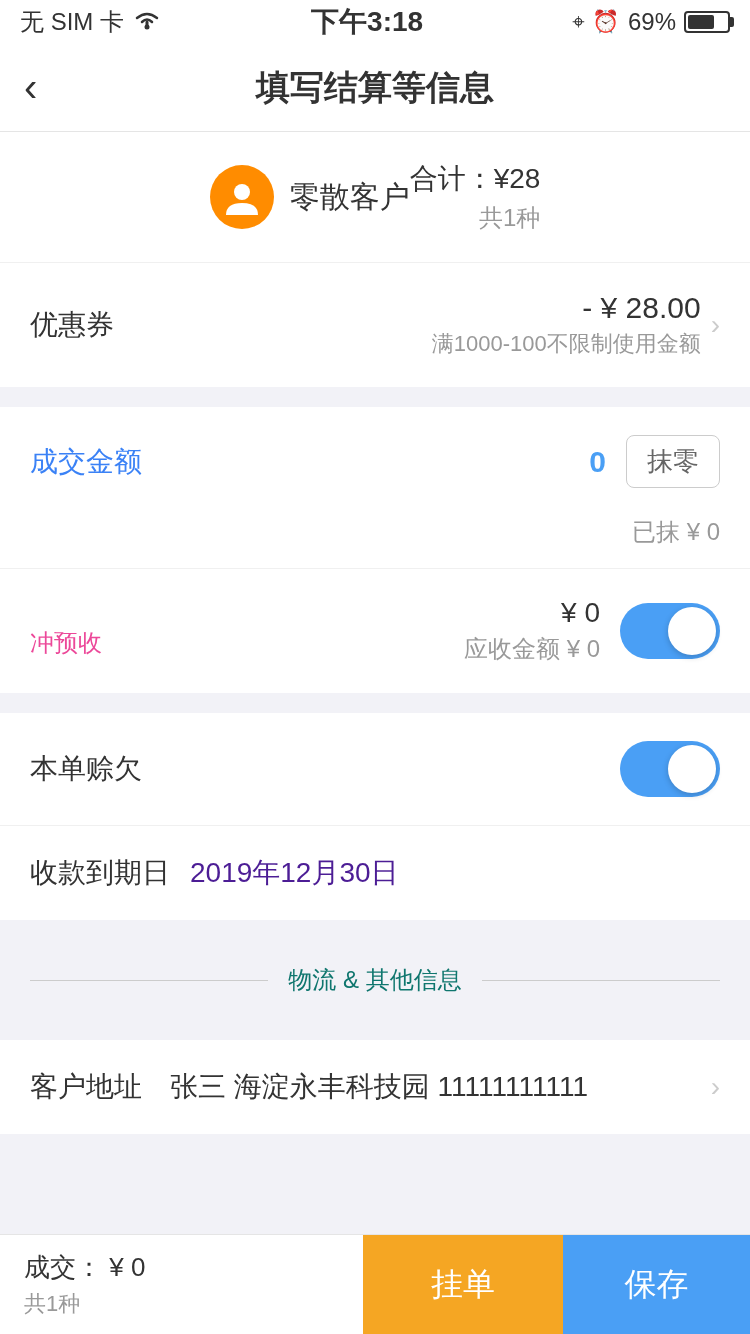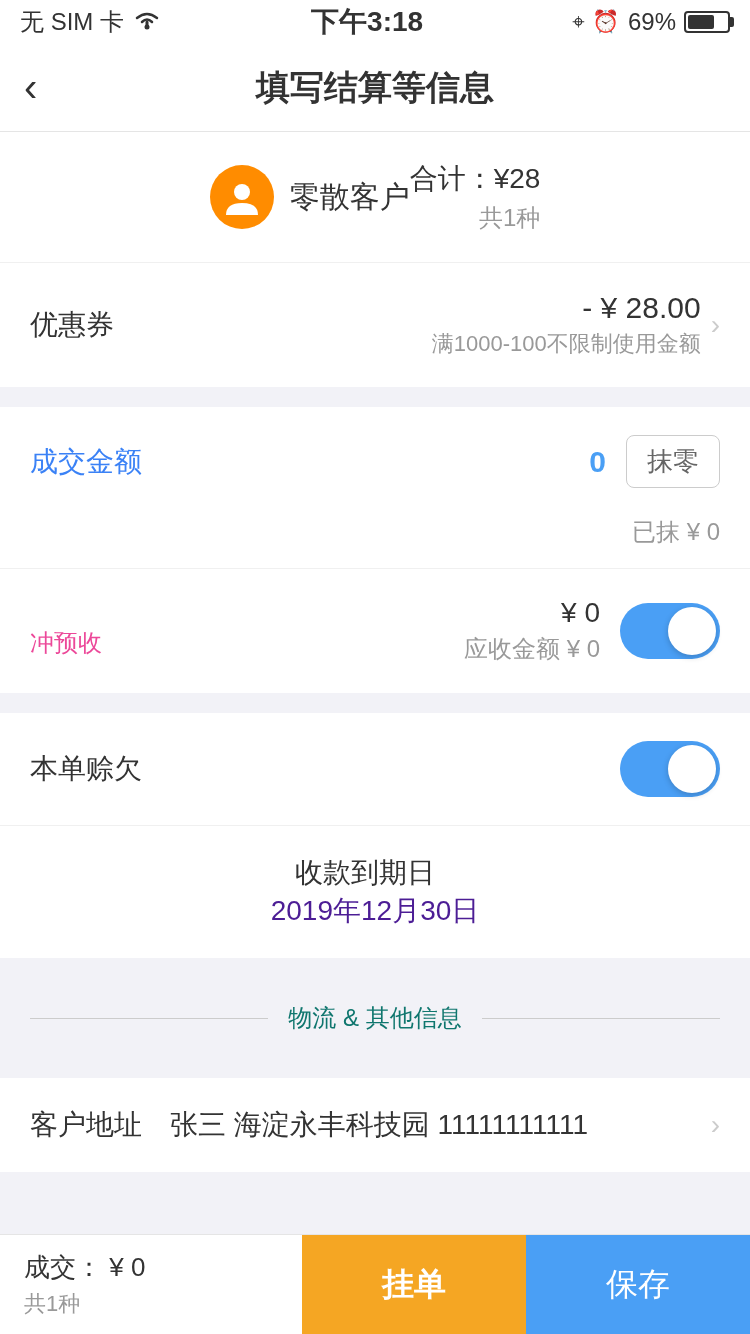--- a/index.html
+++ b/index.html
@@ -287,21 +287,20 @@
       color: #333;
     }
 
     
     .due-date-row {
       display: flex;
       align-items: center;
       padding: 28px 30px;
       background: #fff;
       border-top: 1px solid #f0f0f0;
-      flex-direction: column;
     }
     .due-date-label {
       font-size: 28px;
       color: #333;
       margin-right: 20px;
     }
     .due-date-value {
       font-size: 28px;
       color: #4c1d95;
     }
@@ -368,32 +367,32 @@
     .bottom-summary-top {
       font-size: 26px;
       color: #333;
     }
     .bottom-summary-bottom {
       font-size: 22px;
       color: #999;
       margin-top: 4px;
     }
     .bottom-btn-hold {
-      width: 224px;
+      width: 200px;
       background: #f5a623;
       display: flex;
       align-items: center;
       justify-content: center;
       font-size: 32px;
       color: #fff;
-      font-weight: 700;
+      font-weight: 400;
       cursor: pointer;
     }
     .bottom-btn-save {
-      width: 224px;
+      width: 187px;
       background: #4a9ff5;
       display: flex;
       align-items: center;
       justify-content: center;
       font-size: 32px;
       color: #fff;
       font-weight: 500;
       cursor: pointer;
     }
   </style>

